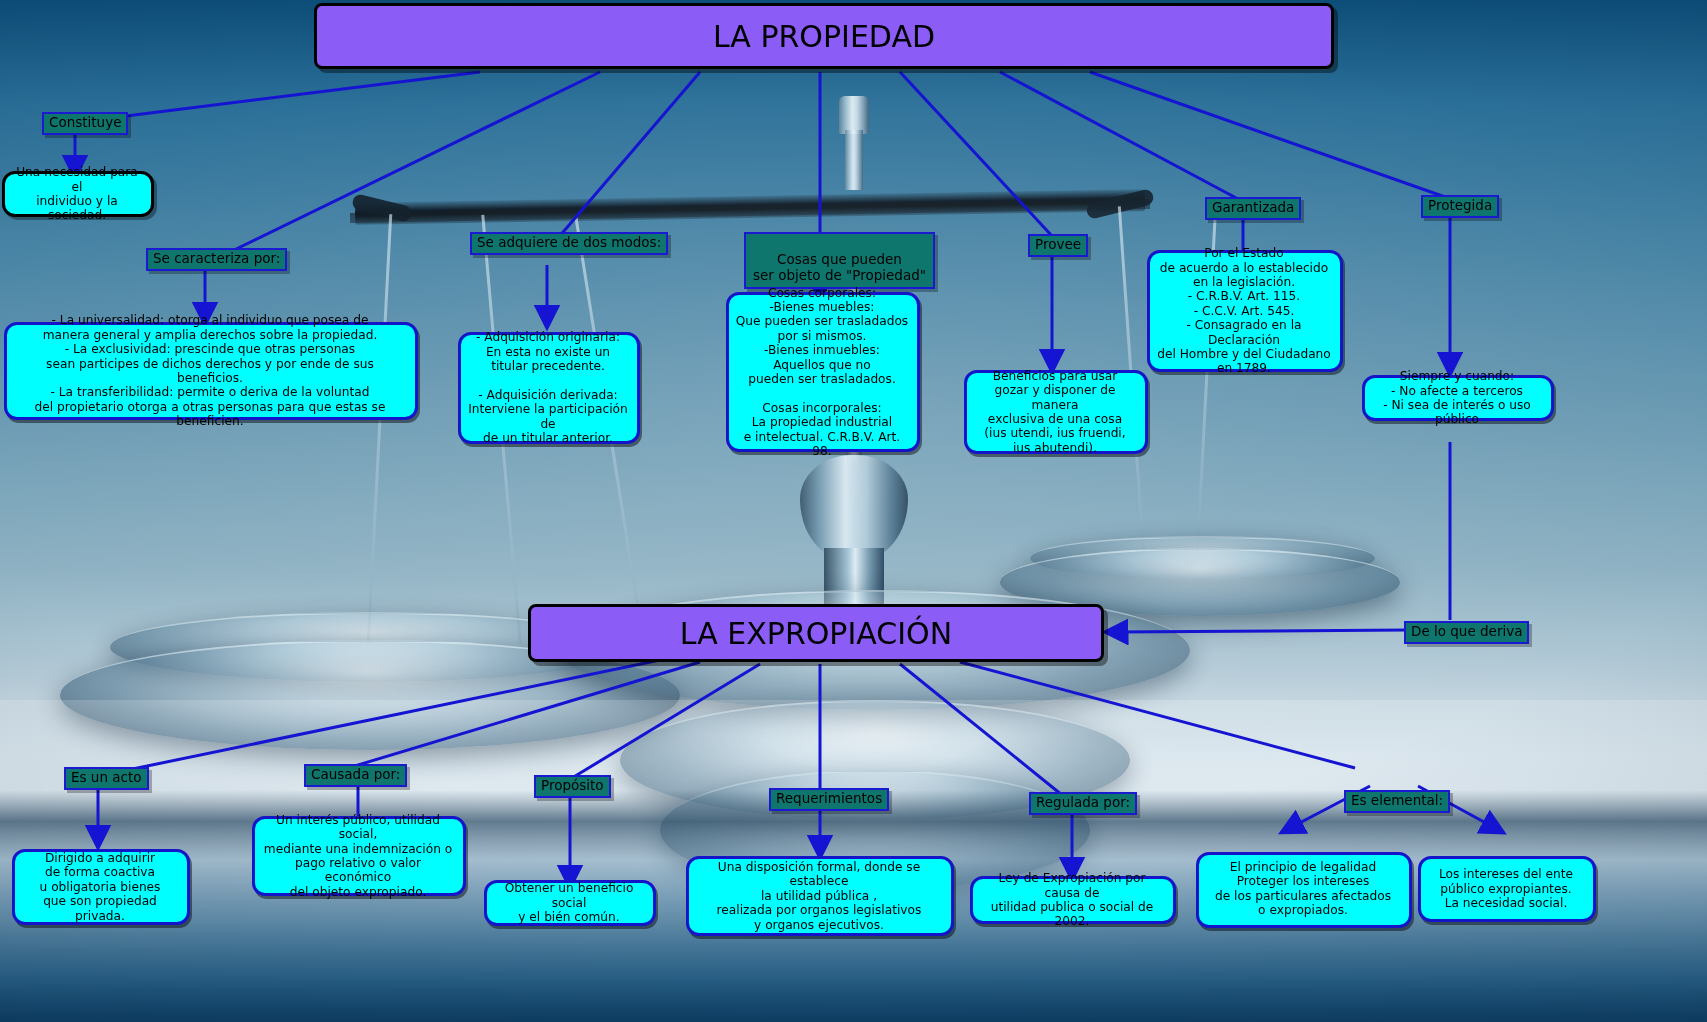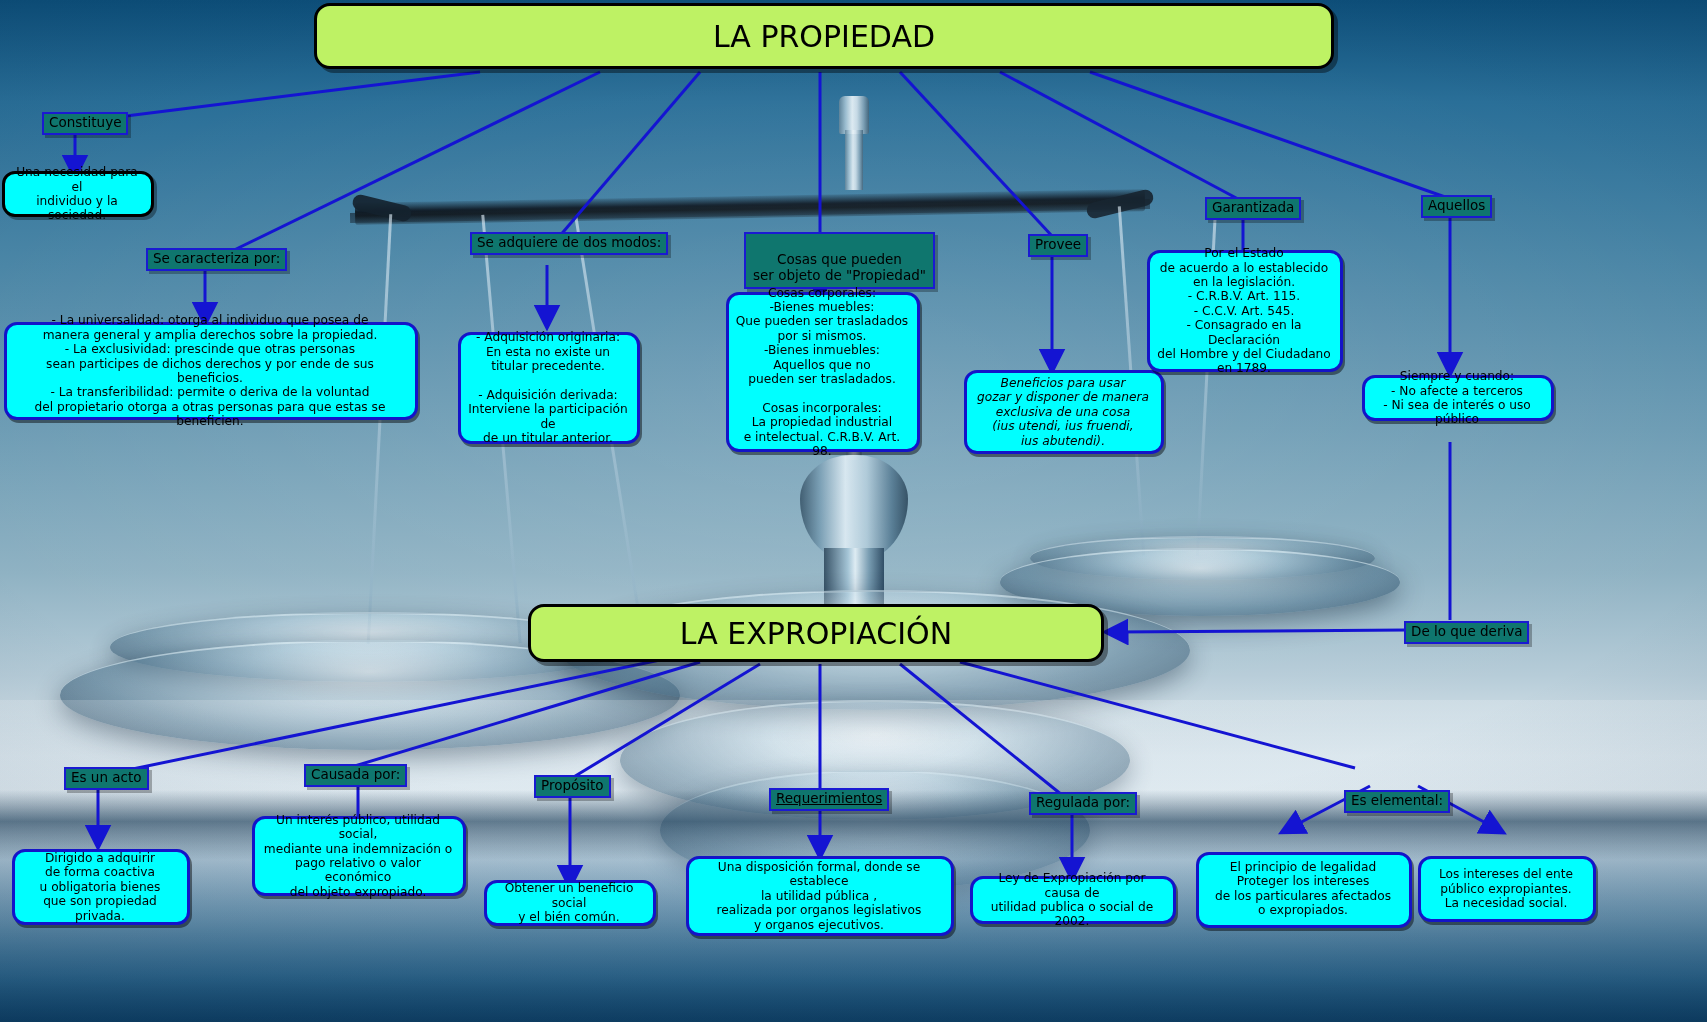--- a/index.html
+++ b/index.html
@@ -112,23 +112,23 @@
     border-radius:13px;
     color:#000;
     text-align:center;
     line-height:1.18;
     padding:5px 8px;
     box-shadow:3px 3px 0 rgba(0,0,0,.35);
     white-space:pre-line;
   }
   .node.blueedge { border-color:#1414c8; box-shadow:2px 3px 0 rgba(0,0,0,.45); }
   .title-node {
-    background:#bef264;
+    background:#8b5cf6;
     border:3px solid #000;
-    border-radius:16px;
+    border-radius:8px;
     font-size:30px;
     display:flex; align-items:center; justify-content:center;
     box-shadow:4px 4px 0 rgba(0,0,0,.4);
   }
   .label {
     position:absolute;
     background:#0f766e;
     border:2px solid #1a1ad2;
     color:#000;
     font-size:13.5px;
@@ -233,21 +233,21 @@
   <span>Cosas que pueden
 ser objeto de "Propiedad"</span>
 </div>
 <div class="label" style="left:1028px;top:234px;">
   <span>Provee</span>
 </div>
 <div class="label" style="left:1205px;top:197px;">
   <span>Garantizada</span>
 </div>
 <div class="label" style="left:1421px;top:195px;">
-  <span>Aquellos</span>
+  <span>Protegida</span>
 </div>
 
 <div class="node t12" style="left:2px;top:171px;width:152px;height:46px;display:flex;align-items:center;justify-content:center;">
   <span>Una necesidad para el
 individuo y la sociedad.</span>
 </div>
 
 <div class="node t12 blueedge" style="left:4px;top:322px;width:414px;height:98px;display:flex;align-items:center;justify-content:center;">
   <span>- La universalidad: otorga al individuo que posea de
 manera general y amplia derechos sobre la propiedad.
@@ -274,21 +274,21 @@
 por si mismos.
 -Bienes inmuebles:
 Aquellos que no
 pueden ser trasladados.
 
 Cosas incorporales:
 La propiedad industrial
 e intelectual. C.R.B.V. Art. 98.</span>
 </div>
 
-<div class="node t12 blueedge" style="left:964px;top:370px;width:200px;height:84px;display:flex;align-items:center;justify-content:center;font-style:italic;">
+<div class="node t12 blueedge" style="left:964px;top:370px;width:184px;height:84px;display:flex;align-items:center;justify-content:center;">
   <span>Beneficios para usar
 gozar y disponer de manera
 exclusiva de una cosa
 (ius utendi, ius fruendi,
 ius abutendi).</span>
 </div>
 
 <div class="node t12 blueedge" style="left:1147px;top:250px;width:196px;height:122px;display:flex;align-items:center;justify-content:center;">
   <span>Por el Estado
 de acuerdo a lo establecido
@@ -316,21 +316,21 @@
 
 <div class="label" style="left:64px;top:767px;">
   <span>Es un acto</span>
 </div>
 <div class="label" style="left:304px;top:764px;">
   <span>Causada por:</span>
 </div>
 <div class="label" style="left:534px;top:775px;">
   <span>Propósito</span>
 </div>
-<div class="label" style="left:769px;top:788px;text-decoration:underline;">
+<div class="label" style="left:769px;top:788px;">
   <span>Requerimientos</span>
 </div>
 <div class="label" style="left:1029px;top:792px;">
   <span>Regulada por:</span>
 </div>
 <div class="label" style="left:1344px;top:765px;margin-top:25px;">
   <span>Es elemental:</span>
 </div>
 
 <div class="node t12 blueedge" style="left:12px;top:849px;width:178px;height:76px;display:flex;align-items:center;justify-content:center;">

